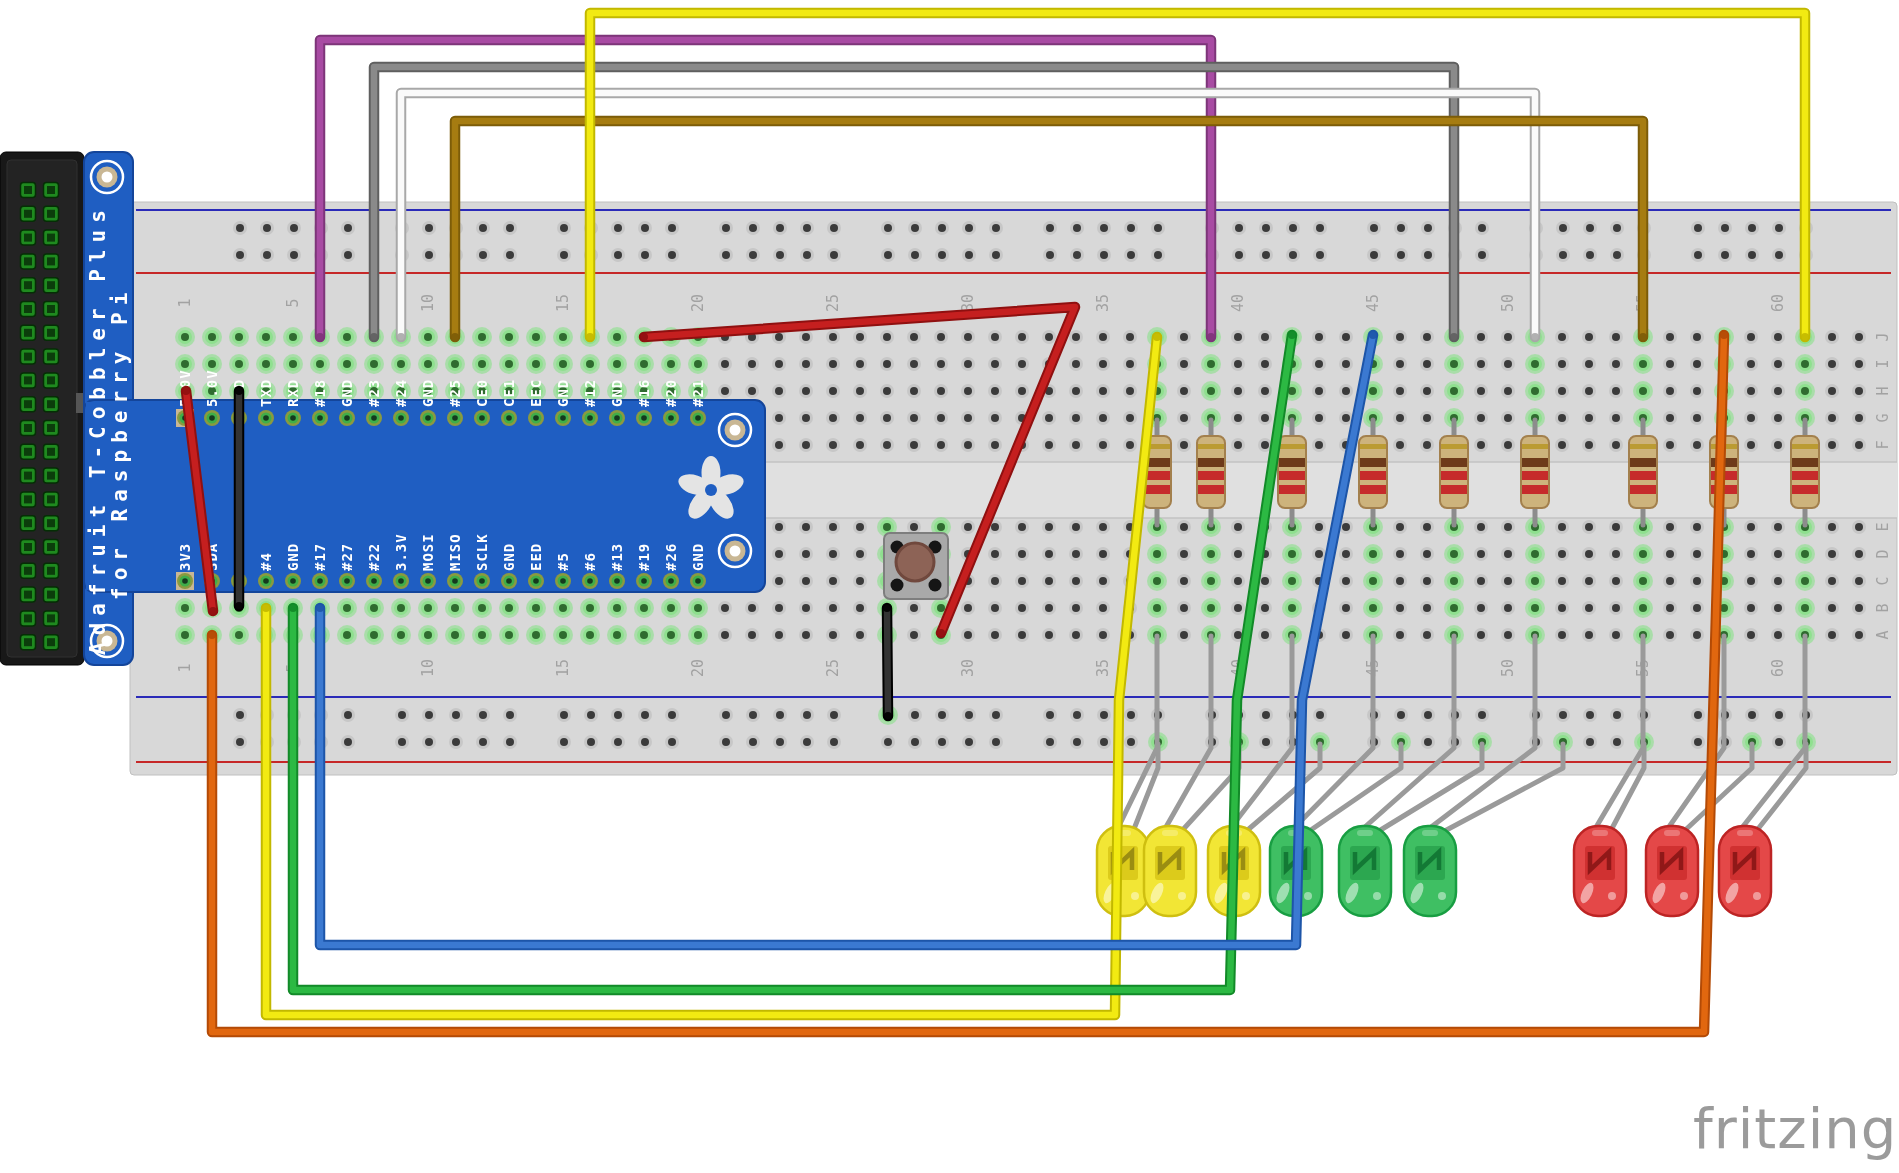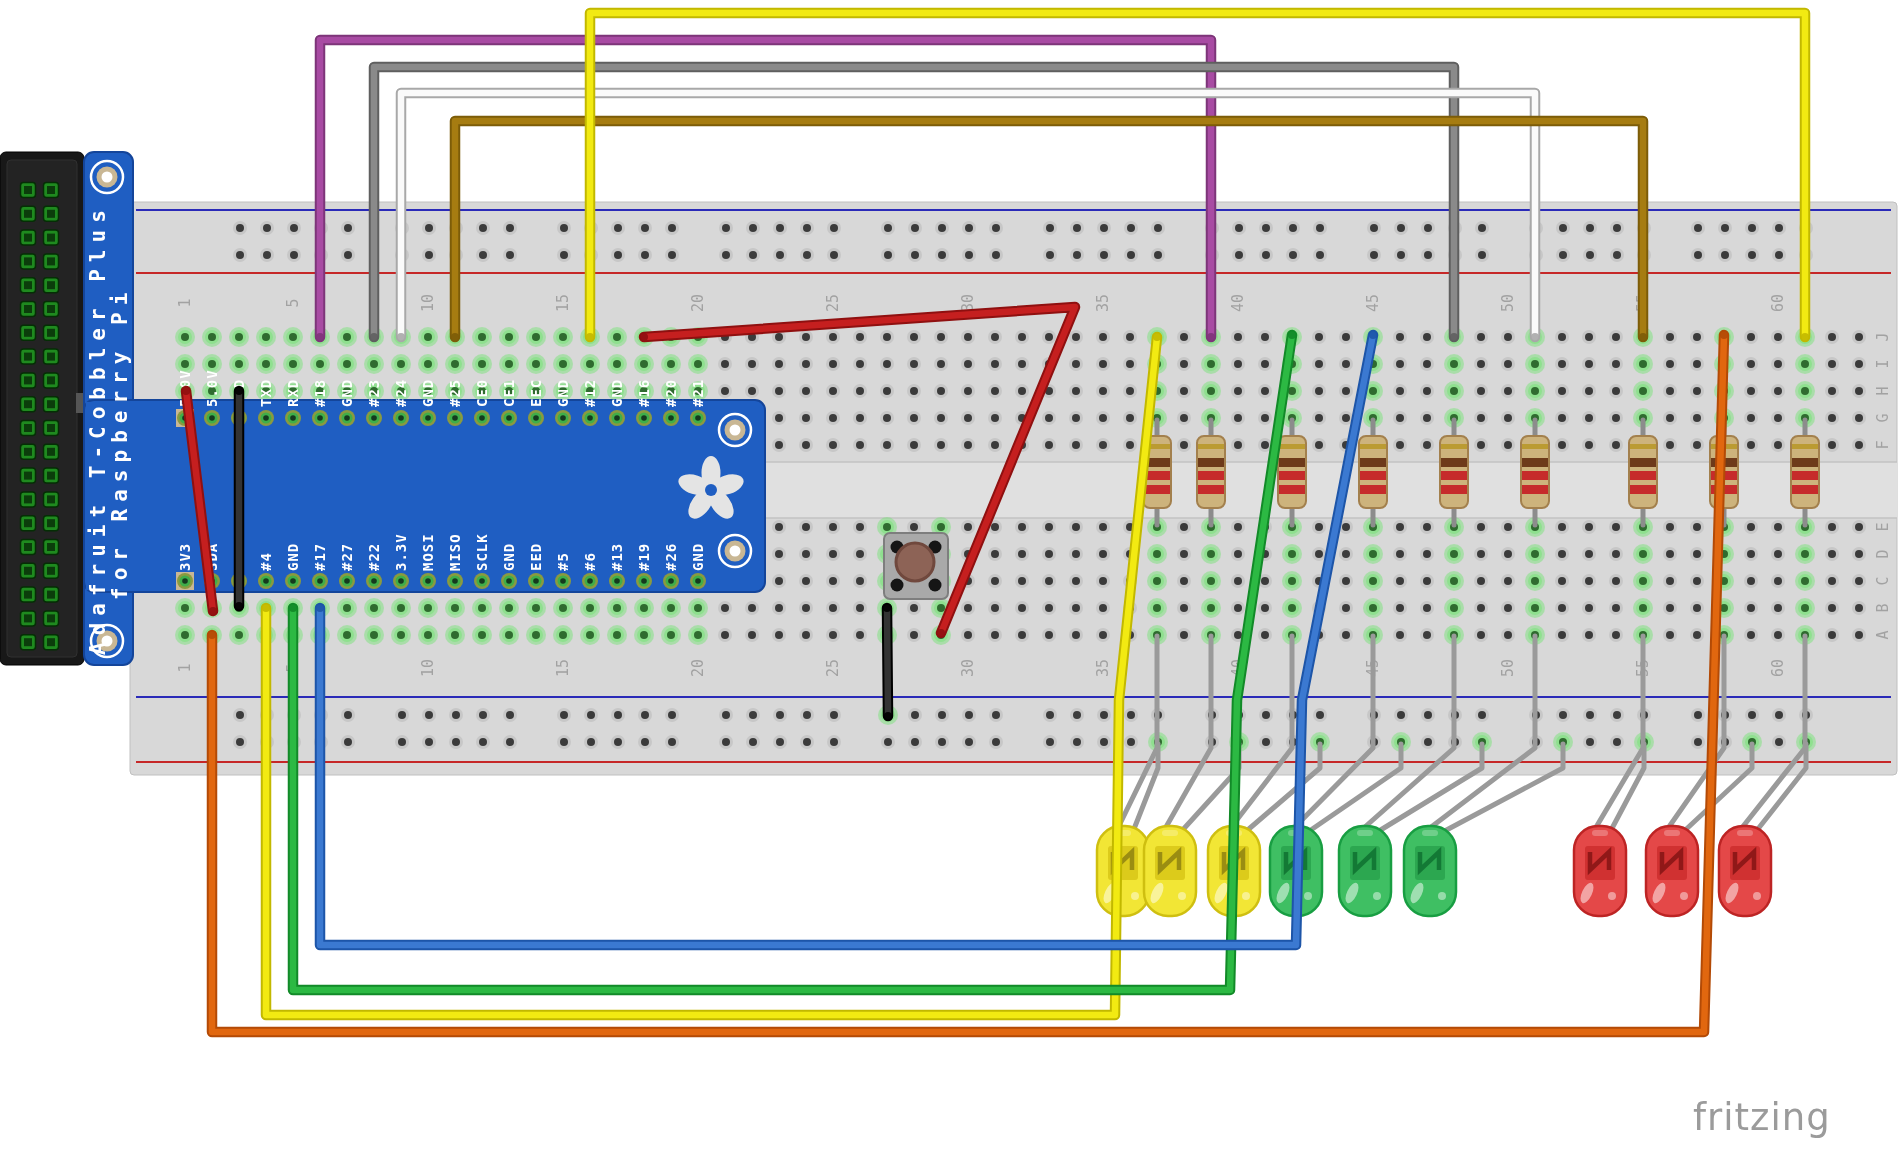--- a/index.html
+++ b/index.html
@@ -4,21 +4,21 @@
 <style>
   html,body{margin:0;padding:0;background:#ffffff;}
   .stage{position:relative;width:1899px;height:1173px;overflow:hidden;background:#fff;
          font-family:"DejaVu Sans Mono","Liberation Mono",monospace;}
   #scene{position:absolute;left:0;top:0;}
   .vtext{position:absolute;white-space:nowrap;transform:rotate(-90deg);transform-origin:0 0;
          color:#ffffff;font-family:"DejaVu Sans Mono","Liberation Mono",monospace;
          font-weight:bold;font-size:21px;letter-spacing:7px;}
   #fritzing-logo{position:absolute;left:1693px;top:1096px;
          font-family:"DejaVu Sans","Liberation Sans",sans-serif;
-         font-size:37px;color:#9b9b9b;letter-spacing:1px;}
+         font-size:56px;color:#9b9b9b;letter-spacing:1px;}
 </style>
 </head>
 <body>
 
 <div class="stage">
   <svg id="scene" width="1899" height="1173" viewBox="0 0 1899 1173">
       <g>
         <rect x="130" y="202" width="1767" height="573" rx="4" fill="#d8d8d8" stroke="#c0c0c0" stroke-width="1"></rect>
         <rect x="130" y="462" width="1767" height="56" fill="#e0e0e0"></rect>
         <line x1="130" y1="462" x2="1897" y2="462" stroke="#c3c3c3" stroke-width="1.5"></line>

